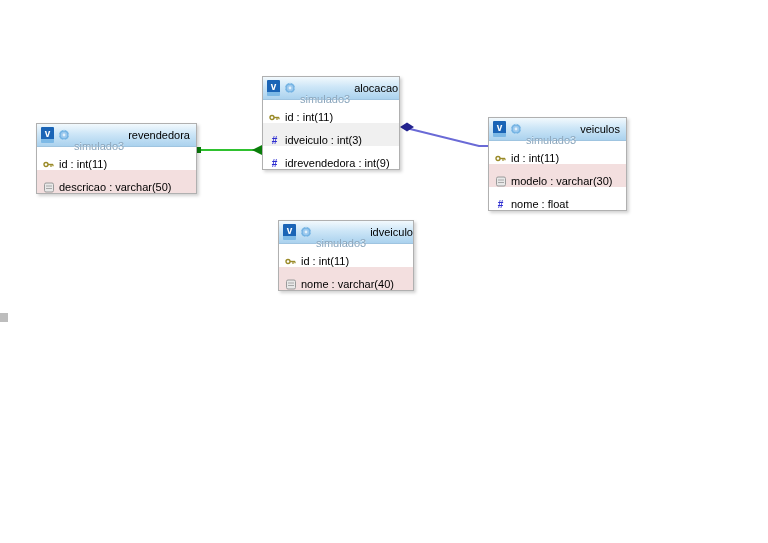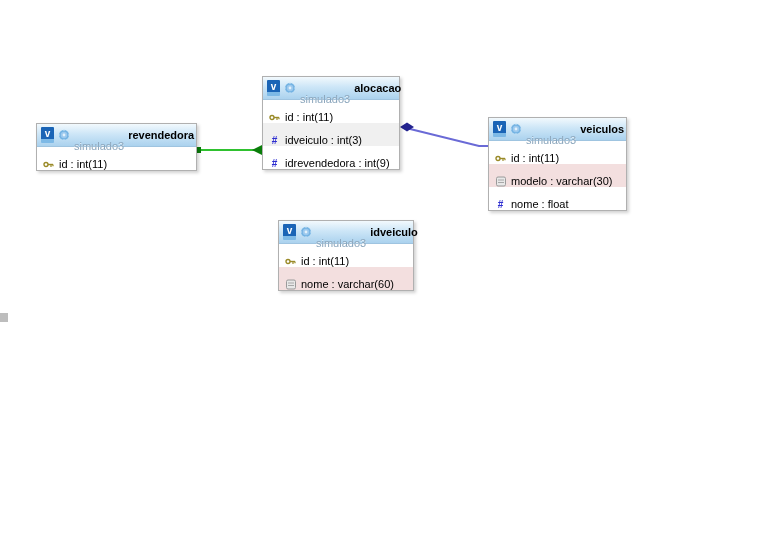--- a/index.html
+++ b/index.html
@@ -22,21 +22,21 @@
   .dtable .hdr{
     height:22px;
     display:flex;align-items:center;
     gap:4px;
     padding:0 5px 0 4px;
     background:linear-gradient(to bottom,#f2f9fd 0%,#cde6f7 45%,#abd2ee 100%);
     border-bottom:1px solid #9fc4e0;
     white-space:nowrap;
   }
   .schema-name{color:#8ba6bc;text-shadow:0 1px 0 rgba(255,255,255,.7);margin-top:21px;}
-  .tbl-name{font-weight:bold;color:#000;}
+  .tbl-name{font-weight:normal;color:#000;}
 
   .vbadge{width:13px;height:17px;display:inline-flex;flex-direction:column;flex:0 0 13px;}
   .vbadge .sq{height:13px;background:#1a64b6;color:#fff;font-weight:bold;font-size:10px;
               line-height:13px;text-align:center;border-radius:1px;}
   .vbadge .bar{height:4px;background:#7db9e6;margin-top:-1px;border-radius:0 0 1px 1px;}
 
   .gear{flex:0 0 12px;display:inline-block;}
 
   .drow{
     height:23px;
@@ -102,148 +102,158 @@
       <span class="rowicon">
         <svg width="11" height="11" viewBox="0 0 11 11">
           <circle cx="3" cy="5.5" r="2" fill="none" stroke="#9a8a28" stroke-width="1.4"></circle>
           <line x1="5" y1="5.5" x2="10" y2="5.5" stroke="#9a8a28" stroke-width="1.4"></line>
           <line x1="8" y1="5.5" x2="8" y2="8" stroke="#9a8a28" stroke-width="1.2"></line>
           <line x1="10" y1="5.5" x2="10" y2="7.3" stroke="#9a8a28" stroke-width="1.2"></line>
         </svg>
       </span>
       <span>id : int(11)</span>
     </div>
-  </div>
-
-  <div class="dtable" style="left:262px;top:76px;width:136px;">
-    <div class="hdr">
-      <span class="vbadge">
-        <span class="sq">v</span>
-        <span class="bar"></span>
-      </span>
-      <svg class="gear" width="12" height="12" viewBox="0 0 12 12">
-        <circle cx="6" cy="6" r="5" fill="#74b3e3"></circle>
-        <circle cx="6" cy="6" r="3.2" fill="#9cc9ee"></circle>
-        <circle cx="6" cy="6" r="1.4" fill="#e3f1fb"></circle>
-        <g stroke="#bfdef4" stroke-width="1.2">
-          <line x1="6" y1="0.5" x2="6" y2="2"></line>
-            <line x1="6" y1="10" x2="6" y2="11.5"></line>
-          <line x1="0.5" y1="6" x2="2" y2="6"></line>
-            <line x1="10" y1="6" x2="11.5" y2="6"></line>
-        </g>
-      </svg>
-      <span class="schema-name">simulado3</span>
-      <span class="tbl-name">alocacao</span>
-    </div>
-    <div class="drow">
-      <span class="rowicon">
-        <svg width="11" height="11" viewBox="0 0 11 11">
-          <circle cx="3" cy="5.5" r="2" fill="none" stroke="#9a8a28" stroke-width="1.4"></circle>
-          <line x1="5" y1="5.5" x2="10" y2="5.5" stroke="#9a8a28" stroke-width="1.4"></line>
-          <line x1="8" y1="5.5" x2="8" y2="8" stroke="#9a8a28" stroke-width="1.2"></line>
-          <line x1="10" y1="5.5" x2="10" y2="7.3" stroke="#9a8a28" stroke-width="1.2"></line>
-        </svg>
-      </span>
-      <span>id : int(11)</span>
-    </div>
-    <div class="drow gray">
-      <span class="rowicon ihash">#</span>
-      <span>idveiculo : int(3)</span>
-    </div>
-    <div class="drow">
-      <span class="rowicon ihash">#</span>
-      <span>idrevendedora : int(9)</span>
-    </div>
-  </div>
-
-  <div class="dtable" style="left:488px;top:117px;width:137px;">
-    <div class="hdr">
-      <span class="vbadge">
-        <span class="sq">v</span>
-        <span class="bar"></span>
-      </span>
-      <svg class="gear" width="12" height="12" viewBox="0 0 12 12">
-        <circle cx="6" cy="6" r="5" fill="#74b3e3"></circle>
-        <circle cx="6" cy="6" r="3.2" fill="#9cc9ee"></circle>
-        <circle cx="6" cy="6" r="1.4" fill="#e3f1fb"></circle>
-        <g stroke="#bfdef4" stroke-width="1.2">
-          <line x1="6" y1="0.5" x2="6" y2="2"></line>
-            <line x1="6" y1="10" x2="6" y2="11.5"></line>
-          <line x1="0.5" y1="6" x2="2" y2="6"></line>
-            <line x1="10" y1="6" x2="11.5" y2="6"></line>
-        </g>
-      </svg>
-      <span class="schema-name">simulado3</span>
-      <span class="tbl-name">veiculos</span>
-    </div>
-    <div class="drow">
-      <span class="rowicon">
-        <svg width="11" height="11" viewBox="0 0 11 11">
-          <circle cx="3" cy="5.5" r="2" fill="none" stroke="#9a8a28" stroke-width="1.4"></circle>
-          <line x1="5" y1="5.5" x2="10" y2="5.5" stroke="#9a8a28" stroke-width="1.4"></line>
-          <line x1="8" y1="5.5" x2="8" y2="8" stroke="#9a8a28" stroke-width="1.2"></line>
-          <line x1="10" y1="5.5" x2="10" y2="7.3" stroke="#9a8a28" stroke-width="1.2"></line>
-        </svg>
-      </span>
-      <span>id : int(11)</span>
-    </div>
     <div class="drow pink">
       <span class="rowicon">
         <svg width="10" height="11" viewBox="0 0 10 11">
           <rect x="0.5" y="1" width="9" height="9" rx="1.5" fill="#e8e8e8" stroke="#9a9a9a"></rect>
           <line x1="2" y1="4" x2="8" y2="4" stroke="#a8a8a8"></line>
           <line x1="2" y1="6.5" x2="8" y2="6.5" stroke="#a8a8a8"></line>
         </svg>
       </span>
-      <span>modelo : varchar(30)</span>
-    </div>
-    <div class="drow">
+      <span>descricao : varchar(50)</span>
+    </div>
+  </div>
+
+  <div class="dtable" style="left:262px;top:76px;width:136px;">
+    <div class="hdr">
+      <span class="vbadge">
+        <span class="sq">v</span>
+        <span class="bar"></span>
+      </span>
+      <svg class="gear" width="12" height="12" viewBox="0 0 12 12">
+        <circle cx="6" cy="6" r="5" fill="#74b3e3"></circle>
+        <circle cx="6" cy="6" r="3.2" fill="#9cc9ee"></circle>
+        <circle cx="6" cy="6" r="1.4" fill="#e3f1fb"></circle>
+        <g stroke="#bfdef4" stroke-width="1.2">
+          <line x1="6" y1="0.5" x2="6" y2="2"></line>
+            <line x1="6" y1="10" x2="6" y2="11.5"></line>
+          <line x1="0.5" y1="6" x2="2" y2="6"></line>
+            <line x1="10" y1="6" x2="11.5" y2="6"></line>
+        </g>
+      </svg>
+      <span class="schema-name">simulado3</span>
+      <span class="tbl-name">alocacao</span>
+    </div>
+    <div class="drow">
+      <span class="rowicon">
+        <svg width="11" height="11" viewBox="0 0 11 11">
+          <circle cx="3" cy="5.5" r="2" fill="none" stroke="#9a8a28" stroke-width="1.4"></circle>
+          <line x1="5" y1="5.5" x2="10" y2="5.5" stroke="#9a8a28" stroke-width="1.4"></line>
+          <line x1="8" y1="5.5" x2="8" y2="8" stroke="#9a8a28" stroke-width="1.2"></line>
+          <line x1="10" y1="5.5" x2="10" y2="7.3" stroke="#9a8a28" stroke-width="1.2"></line>
+        </svg>
+      </span>
+      <span>id : int(11)</span>
+    </div>
+    <div class="drow gray">
       <span class="rowicon ihash">#</span>
-      <span>nome : float</span>
-    </div>
-  </div>
-
-  <div class="dtable" style="left:278px;top:220px;width:134px;">
-    <div class="hdr">
-      <span class="vbadge">
-        <span class="sq">v</span>
-        <span class="bar"></span>
-      </span>
-      <svg class="gear" width="12" height="12" viewBox="0 0 12 12">
-        <circle cx="6" cy="6" r="5" fill="#74b3e3"></circle>
-        <circle cx="6" cy="6" r="3.2" fill="#9cc9ee"></circle>
-        <circle cx="6" cy="6" r="1.4" fill="#e3f1fb"></circle>
-        <g stroke="#bfdef4" stroke-width="1.2">
-          <line x1="6" y1="0.5" x2="6" y2="2"></line>
-            <line x1="6" y1="10" x2="6" y2="11.5"></line>
-          <line x1="0.5" y1="6" x2="2" y2="6"></line>
-            <line x1="10" y1="6" x2="11.5" y2="6"></line>
-        </g>
-      </svg>
-      <span class="schema-name">simulado3</span>
-      <span class="tbl-name">idveiculo</span>
+      <span>idveiculo : int(3)</span>
+    </div>
+    <div class="drow">
+      <span class="rowicon ihash">#</span>
+      <span>idrevendedora : int(9)</span>
+    </div>
+  </div>
+
+  <div class="dtable" style="left:488px;top:117px;width:137px;">
+    <div class="hdr">
+      <span class="vbadge">
+        <span class="sq">v</span>
+        <span class="bar"></span>
+      </span>
+      <svg class="gear" width="12" height="12" viewBox="0 0 12 12">
+        <circle cx="6" cy="6" r="5" fill="#74b3e3"></circle>
+        <circle cx="6" cy="6" r="3.2" fill="#9cc9ee"></circle>
+        <circle cx="6" cy="6" r="1.4" fill="#e3f1fb"></circle>
+        <g stroke="#bfdef4" stroke-width="1.2">
+          <line x1="6" y1="0.5" x2="6" y2="2"></line>
+            <line x1="6" y1="10" x2="6" y2="11.5"></line>
+          <line x1="0.5" y1="6" x2="2" y2="6"></line>
+            <line x1="10" y1="6" x2="11.5" y2="6"></line>
+        </g>
+      </svg>
+      <span class="schema-name">simulado3</span>
+      <span class="tbl-name">veiculos</span>
     </div>
     <div class="drow">
       <span class="rowicon">
         <svg width="11" height="11" viewBox="0 0 11 11">
           <circle cx="3" cy="5.5" r="2" fill="none" stroke="#9a8a28" stroke-width="1.4"></circle>
           <line x1="5" y1="5.5" x2="10" y2="5.5" stroke="#9a8a28" stroke-width="1.4"></line>
           <line x1="8" y1="5.5" x2="8" y2="8" stroke="#9a8a28" stroke-width="1.2"></line>
           <line x1="10" y1="5.5" x2="10" y2="7.3" stroke="#9a8a28" stroke-width="1.2"></line>
         </svg>
       </span>
       <span>id : int(11)</span>
     </div>
     <div class="drow pink">
       <span class="rowicon">
         <svg width="10" height="11" viewBox="0 0 10 11">
           <rect x="0.5" y="1" width="9" height="9" rx="1.5" fill="#e8e8e8" stroke="#9a9a9a"></rect>
           <line x1="2" y1="4" x2="8" y2="4" stroke="#a8a8a8"></line>
           <line x1="2" y1="6.5" x2="8" y2="6.5" stroke="#a8a8a8"></line>
         </svg>
       </span>
-      <span>nome : varchar(60)</span>
+      <span>modelo : varchar(30)</span>
+    </div>
+    <div class="drow">
+      <span class="rowicon ihash">#</span>
+      <span>nome : float</span>
+    </div>
+  </div>
+
+  <div class="dtable" style="left:278px;top:220px;width:134px;">
+    <div class="hdr">
+      <span class="vbadge">
+        <span class="sq">v</span>
+        <span class="bar"></span>
+      </span>
+      <svg class="gear" width="12" height="12" viewBox="0 0 12 12">
+        <circle cx="6" cy="6" r="5" fill="#74b3e3"></circle>
+        <circle cx="6" cy="6" r="3.2" fill="#9cc9ee"></circle>
+        <circle cx="6" cy="6" r="1.4" fill="#e3f1fb"></circle>
+        <g stroke="#bfdef4" stroke-width="1.2">
+          <line x1="6" y1="0.5" x2="6" y2="2"></line>
+            <line x1="6" y1="10" x2="6" y2="11.5"></line>
+          <line x1="0.5" y1="6" x2="2" y2="6"></line>
+            <line x1="10" y1="6" x2="11.5" y2="6"></line>
+        </g>
+      </svg>
+      <span class="schema-name">simulado3</span>
+      <span class="tbl-name">idveiculo</span>
+    </div>
+    <div class="drow">
+      <span class="rowicon">
+        <svg width="11" height="11" viewBox="0 0 11 11">
+          <circle cx="3" cy="5.5" r="2" fill="none" stroke="#9a8a28" stroke-width="1.4"></circle>
+          <line x1="5" y1="5.5" x2="10" y2="5.5" stroke="#9a8a28" stroke-width="1.4"></line>
+          <line x1="8" y1="5.5" x2="8" y2="8" stroke="#9a8a28" stroke-width="1.2"></line>
+          <line x1="10" y1="5.5" x2="10" y2="7.3" stroke="#9a8a28" stroke-width="1.2"></line>
+        </svg>
+      </span>
+      <span>id : int(11)</span>
+    </div>
+    <div class="drow pink">
+      <span class="rowicon">
+        <svg width="10" height="11" viewBox="0 0 10 11">
+          <rect x="0.5" y="1" width="9" height="9" rx="1.5" fill="#e8e8e8" stroke="#9a9a9a"></rect>
+          <line x1="2" y1="4" x2="8" y2="4" stroke="#a8a8a8"></line>
+          <line x1="2" y1="6.5" x2="8" y2="6.5" stroke="#a8a8a8"></line>
+        </svg>
+      </span>
+      <span>nome : varchar(40)</span>
     </div>
   </div>
 
   <div class="edge-handle"></div>
 
 </div>
 
 </body></html>

